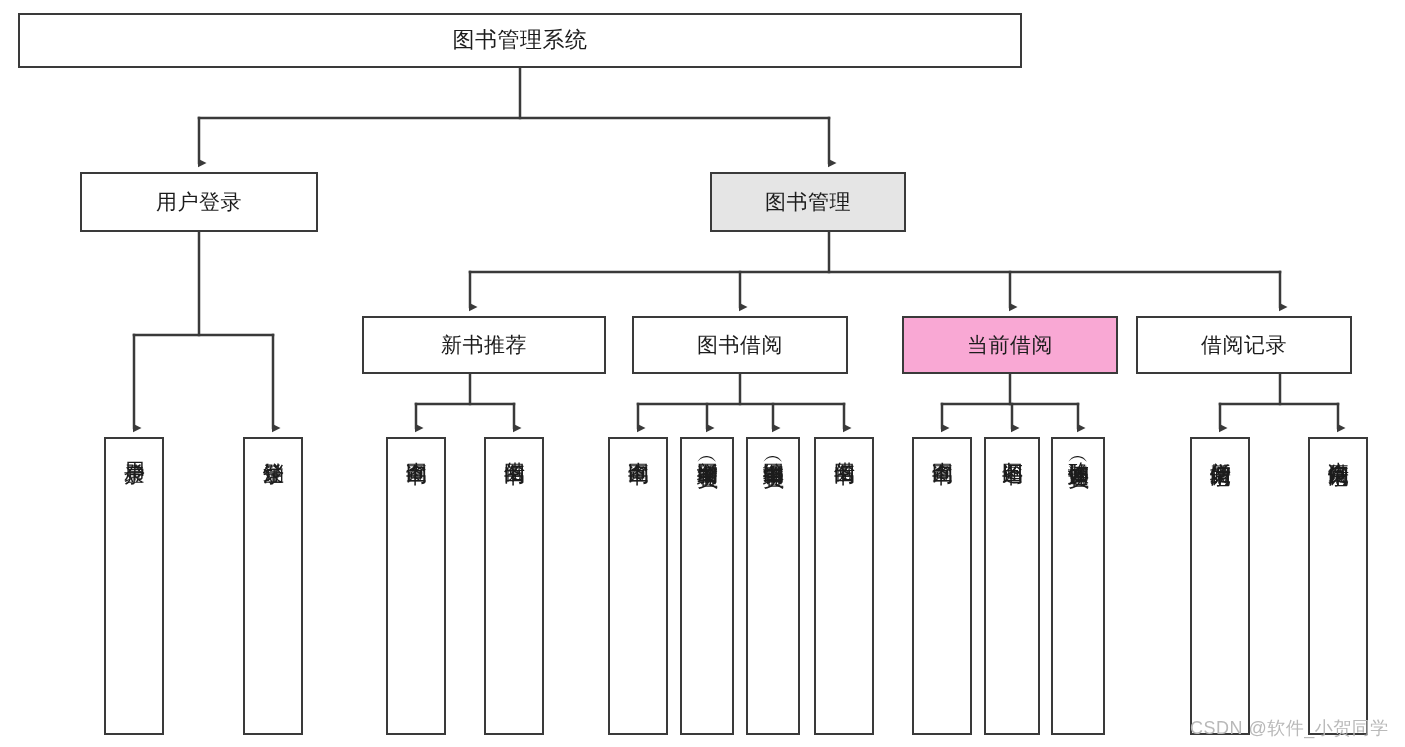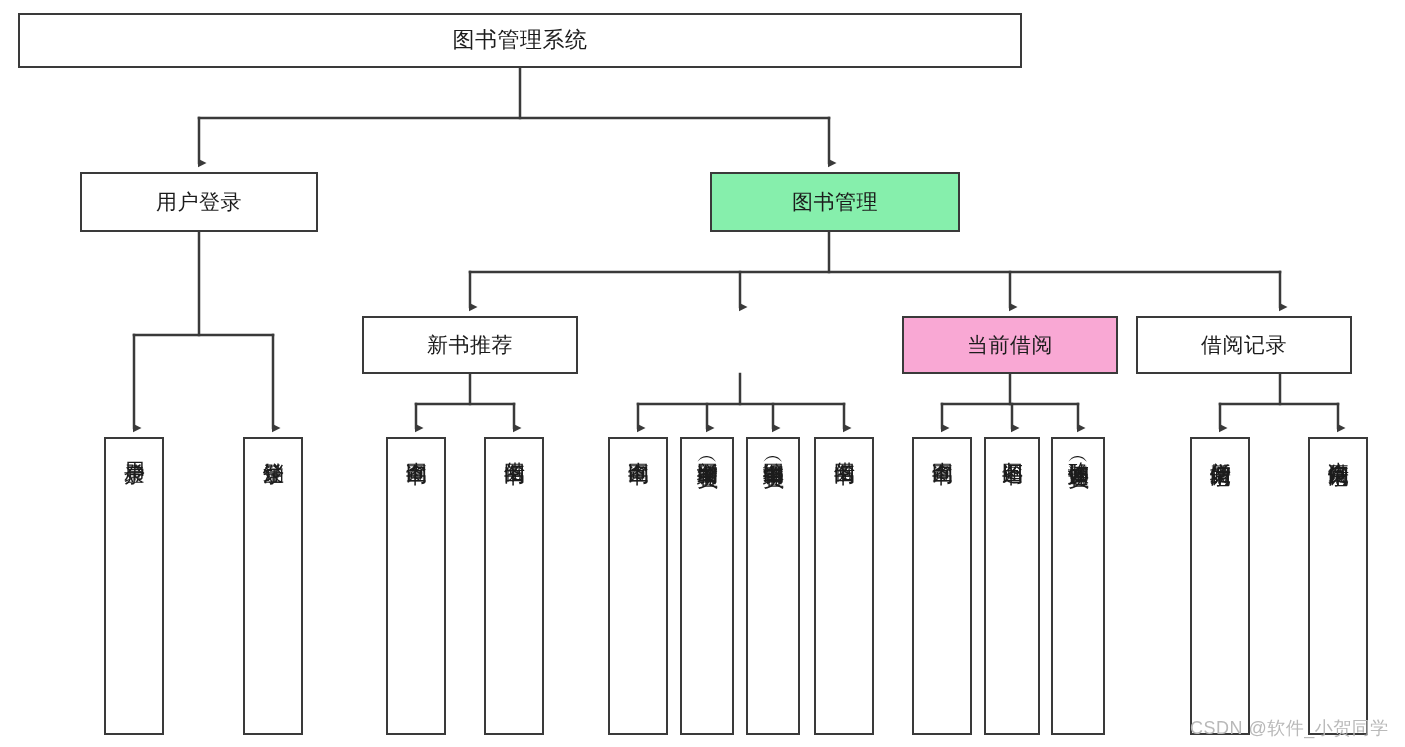--- a/index.html
+++ b/index.html
@@ -131,26 +131,29 @@
     </g>
   </svg>
 
   <div class="node horiz root" style="left: 18px; top: 13px; width: 1004px; height: 55px; border-color: rgb(58, 58, 58); background: rgb(255, 255, 255); color: rgb(28, 28, 28);">
     <span class="node-label">图书管理系统</span>
   </div>
 
   <div class="node horiz" style="left: 80px; top: 172px; width: 238px; height: 60px; border-color: rgb(58, 58, 58); background: rgb(255, 255, 255); color: rgb(28, 28, 28);">
     <span class="node-label">用户登录</span>
   </div>
-  <div class="node horiz" style="left: 710px; top: 172px; width: 250px; height: 60px; border-color: rgb(58, 58, 58); background: #86efac; color: rgb(28, 28, 28);">
+  <div class="node horiz" style="left: 710px; top: 172px; width: 196px; height: 60px; border-color: rgb(58, 58, 58); background: #e5e5e5; color: rgb(28, 28, 28);">
     <span class="node-label">图书管理</span>
   </div>
 
-  <div class="node horiz" style="left: 362px; top: 316px; width: 216px; height: 58px; border-color: rgb(58, 58, 58); background: rgb(255, 255, 255); color: rgb(28, 28, 28);">
+  <div class="node horiz" style="left: 362px; top: 316px; width: 244px; height: 58px; border-color: rgb(58, 58, 58); background: rgb(255, 255, 255); color: rgb(28, 28, 28);">
     <span class="node-label">新书推荐</span>
+  </div>
+  <div class="node horiz" style="left: 632px; top: 316px; width: 216px; height: 58px; border-color: rgb(58, 58, 58); background: rgb(255, 255, 255); color: rgb(28, 28, 28);">
+    <span class="node-label">图书借阅</span>
   </div>
   <div class="node horiz" style="left: 902px; top: 316px; width: 216px; height: 58px; border-color: rgb(58, 58, 58); background: #f9a8d4; color: rgb(28, 28, 28);">
     <span class="node-label">当前借阅</span>
   </div>
   <div class="node horiz" style="left: 1136px; top: 316px; width: 216px; height: 58px; border-color: rgb(58, 58, 58); background: rgb(255, 255, 255); color: rgb(28, 28, 28);">
     <span class="node-label">借阅记录</span>
   </div>
 
   <div class="node vert" style="left: 104px; top: 437px; width: 60px; height: 298px; border-color: rgb(58, 58, 58); background: rgb(255, 255, 255); color: rgb(28, 28, 28);">
     <span class="node-label">用户登录</span>

